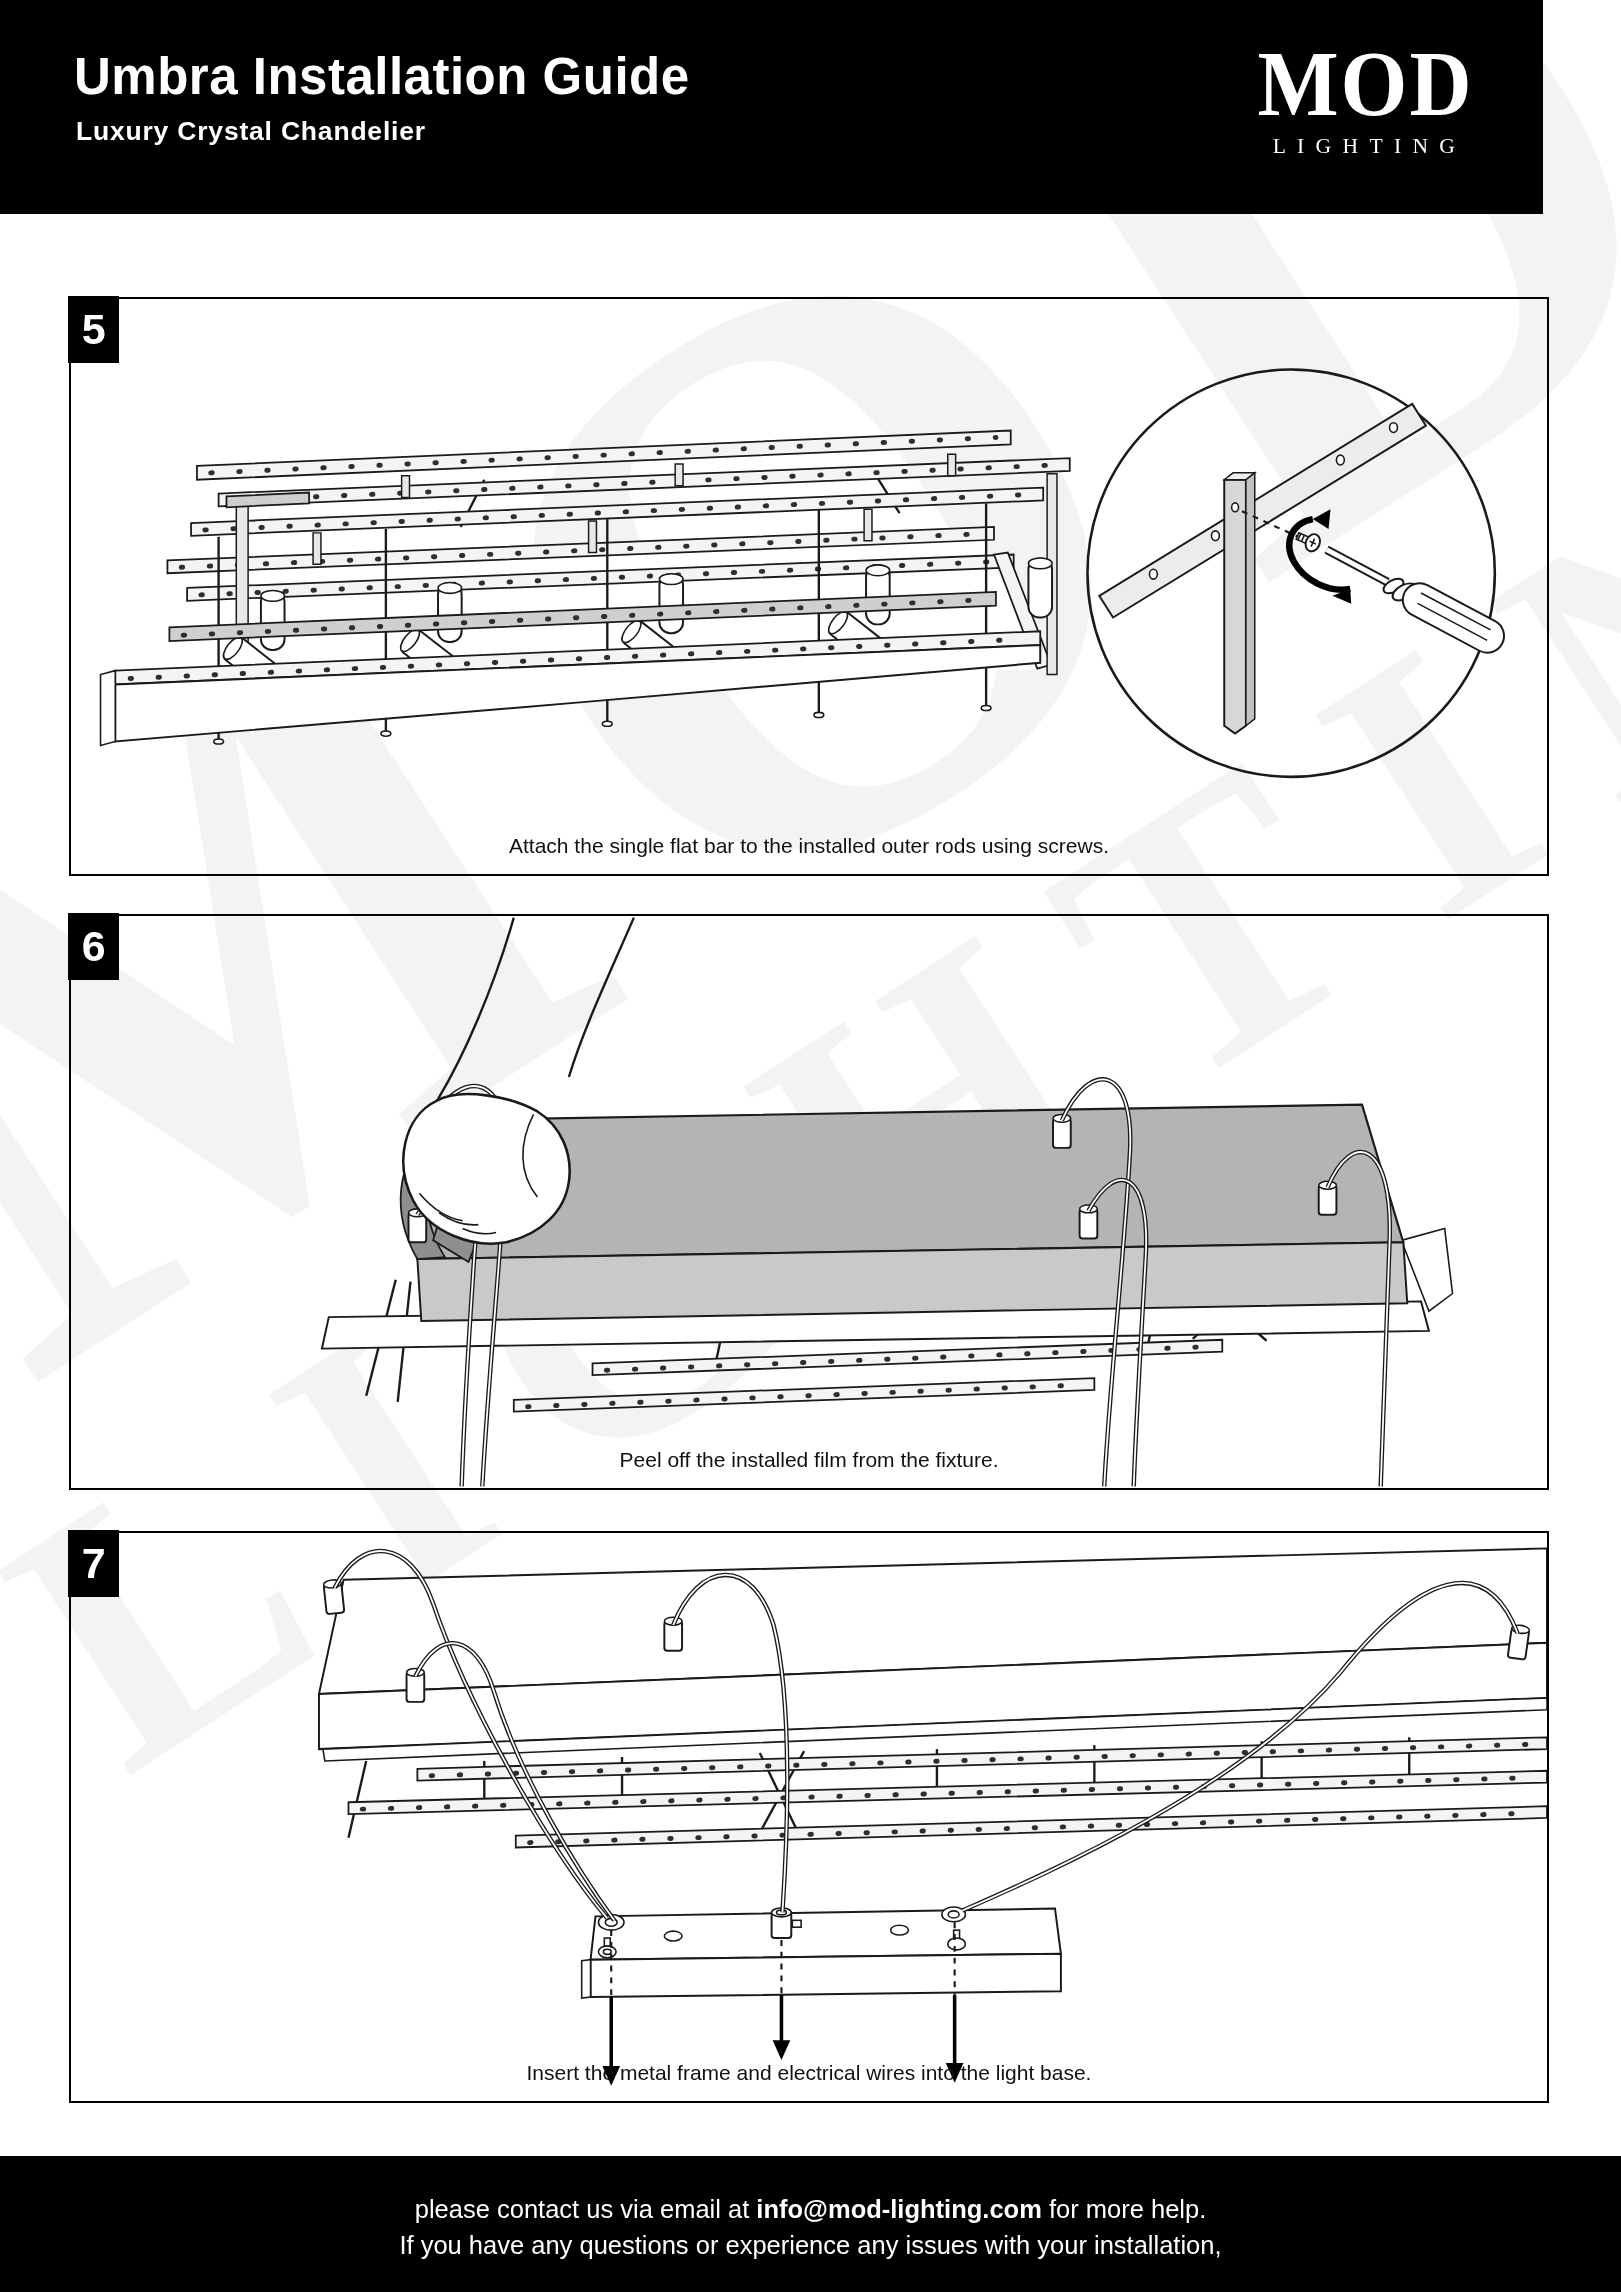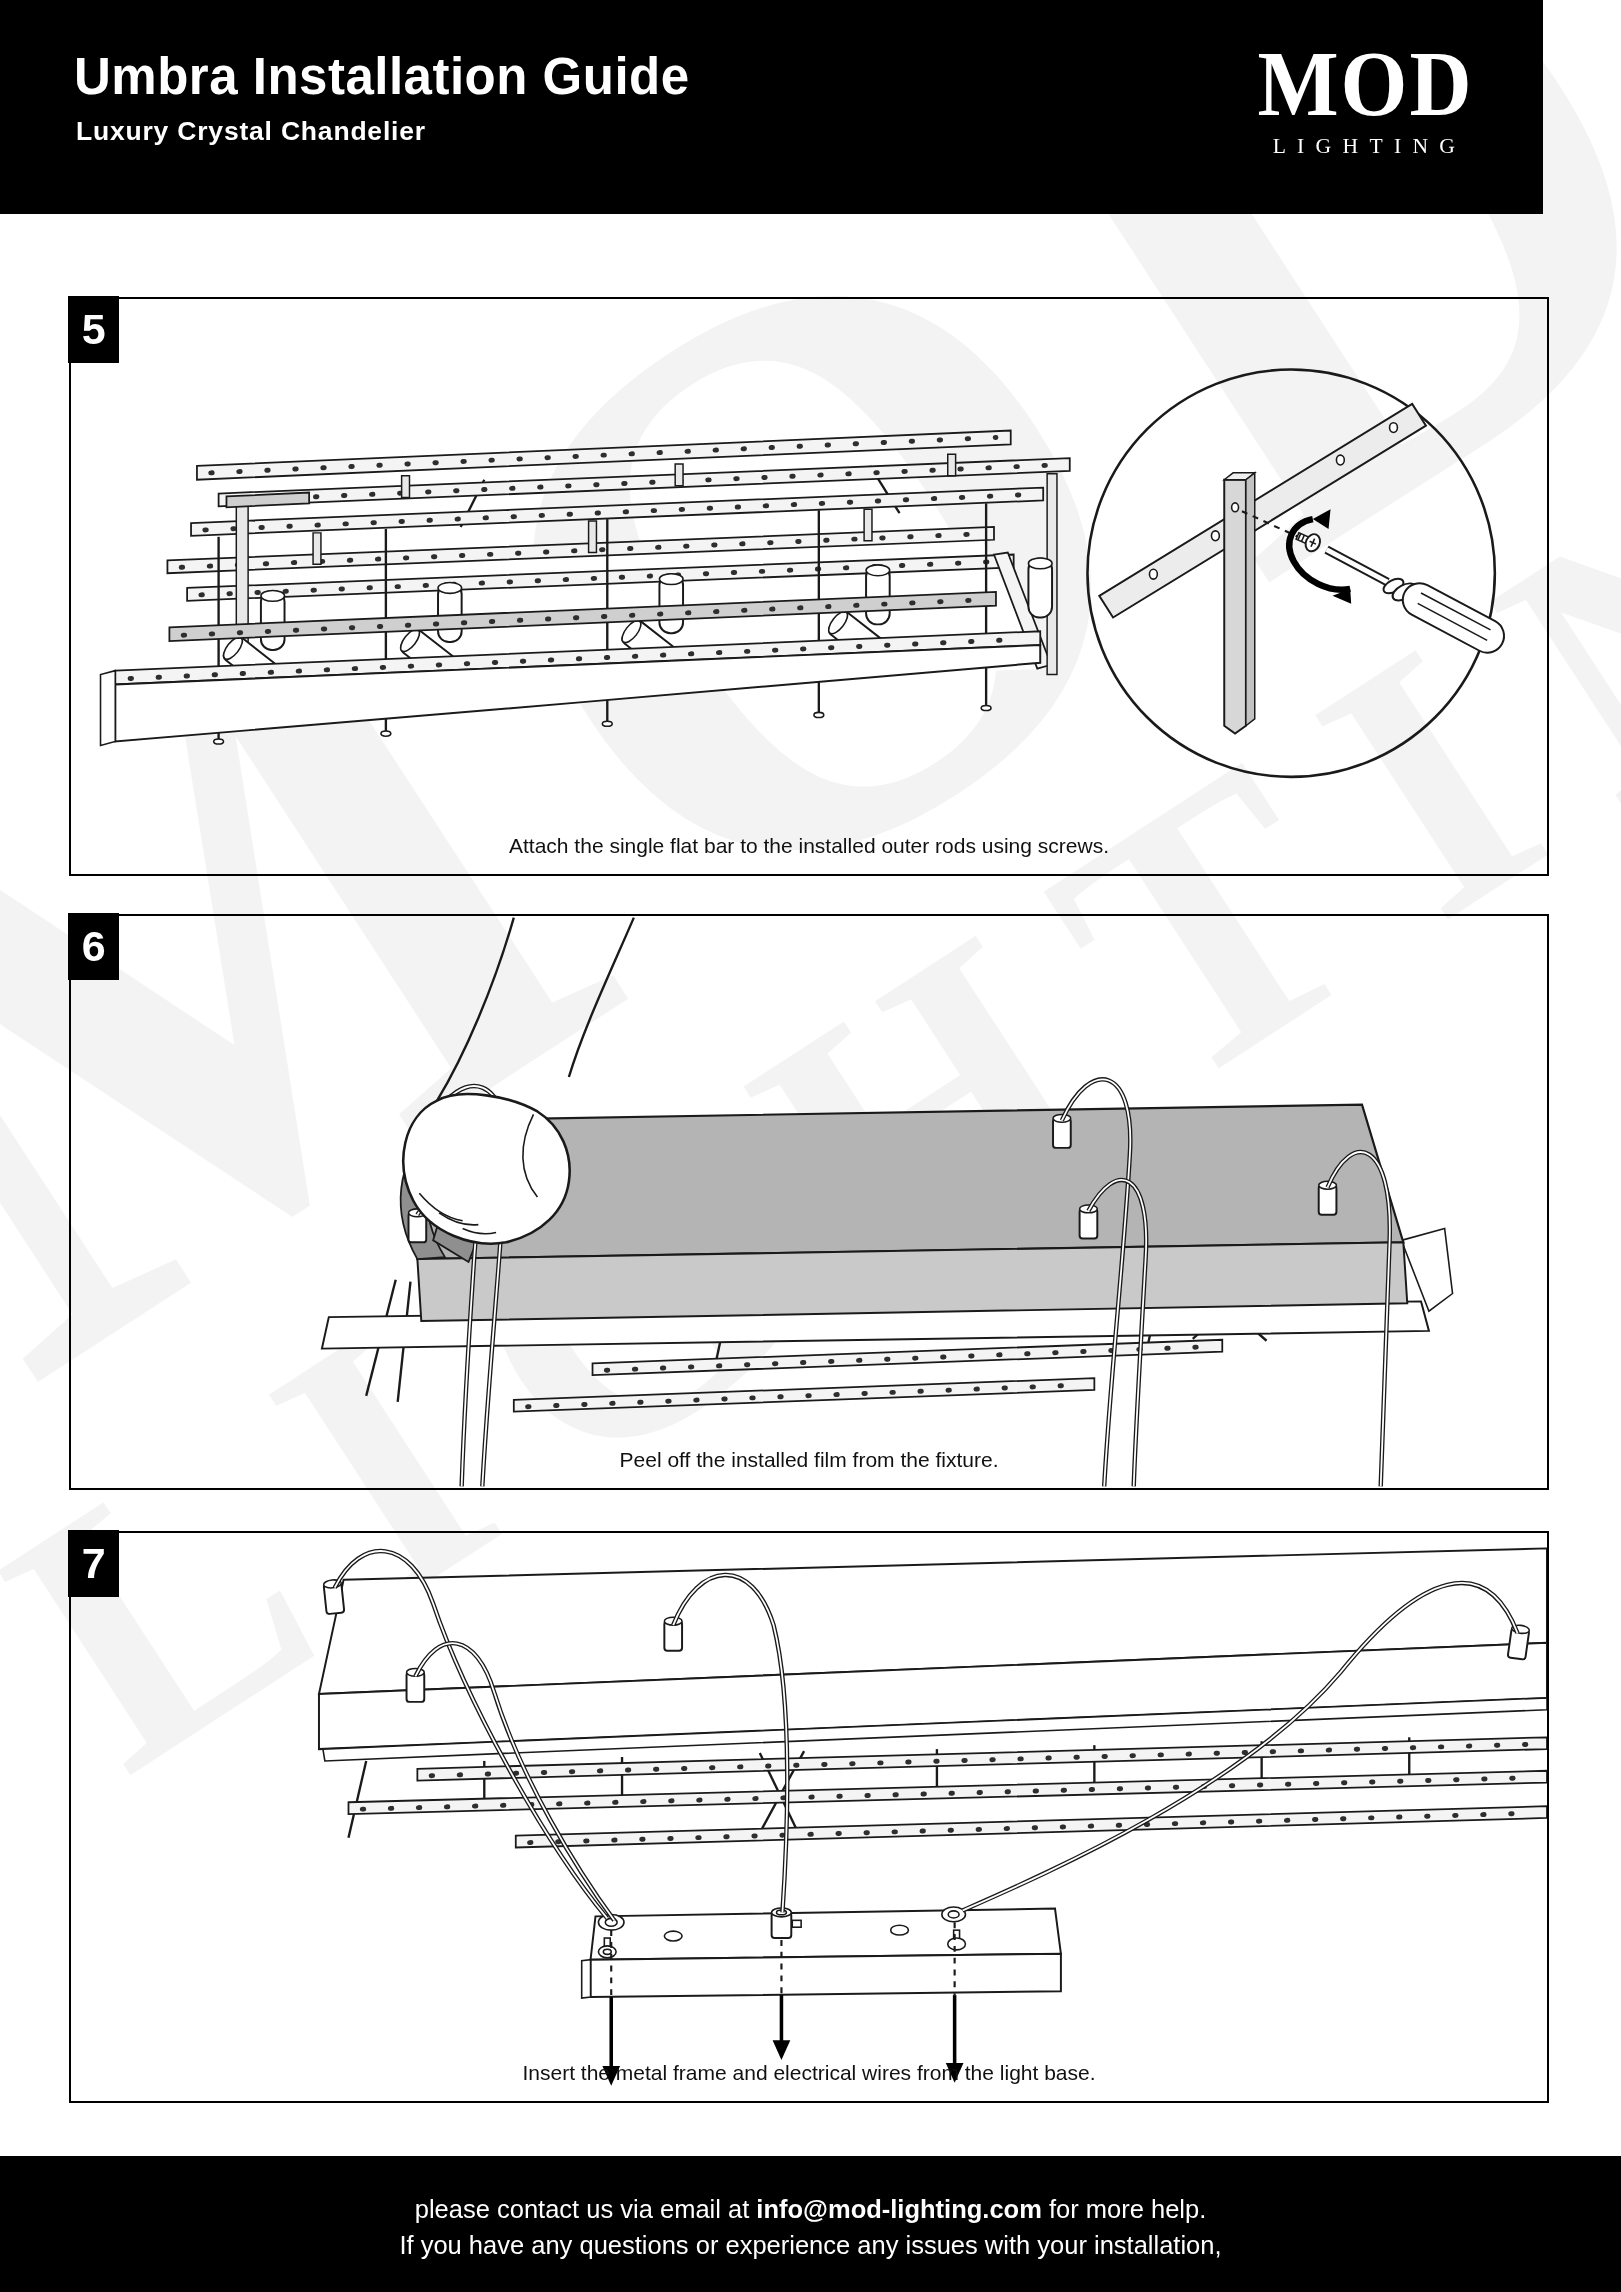--- a/index.html
+++ b/index.html
@@ -354,21 +354,21 @@
         <path class="wire" d="M268,54 C295,0 345,4 368,70 C400,165 480,312 545,390"></path>
         <path class="wirein" d="M268,54 C295,0 345,4 368,70 C400,165 480,312 545,390"></path>
         <path class="wire" d="M350,144 C374,94 412,100 430,160 C458,250 515,342 552,392"></path>
         <path class="wirein" d="M350,144 C374,94 412,100 430,160 C458,250 515,342 552,392"></path>
         <path class="wire" d="M612,92 C638,26 692,22 714,92 C734,172 728,310 723,384"></path>
         <path class="wirein" d="M612,92 C638,26 692,22 714,92 C734,172 728,310 723,384"></path>
         <path class="wire" d="M1470,100 C1438,18 1372,38 1290,140 C1190,258 990,345 906,382"></path>
         <path class="wirein" d="M1470,100 C1438,18 1372,38 1290,140 C1190,258 990,345 906,382"></path>
       </g>
     </svg>
-    <div class="caption">Insert the metal frame and electrical wires from the light base.</div>
+    <div class="caption">Insert the metal frame and electrical wires into the light base.</div>
   </div>
 
   <div class="ftr">
     <div class="ftr-inner">
       <div><span>please contact us via email at </span><strong>info@mod-lighting.com</strong><span> for more help.</span></div>
       <div>If you have any questions or experience any issues with your installation,</div>
     </div>
   </div>
 
 </div>

